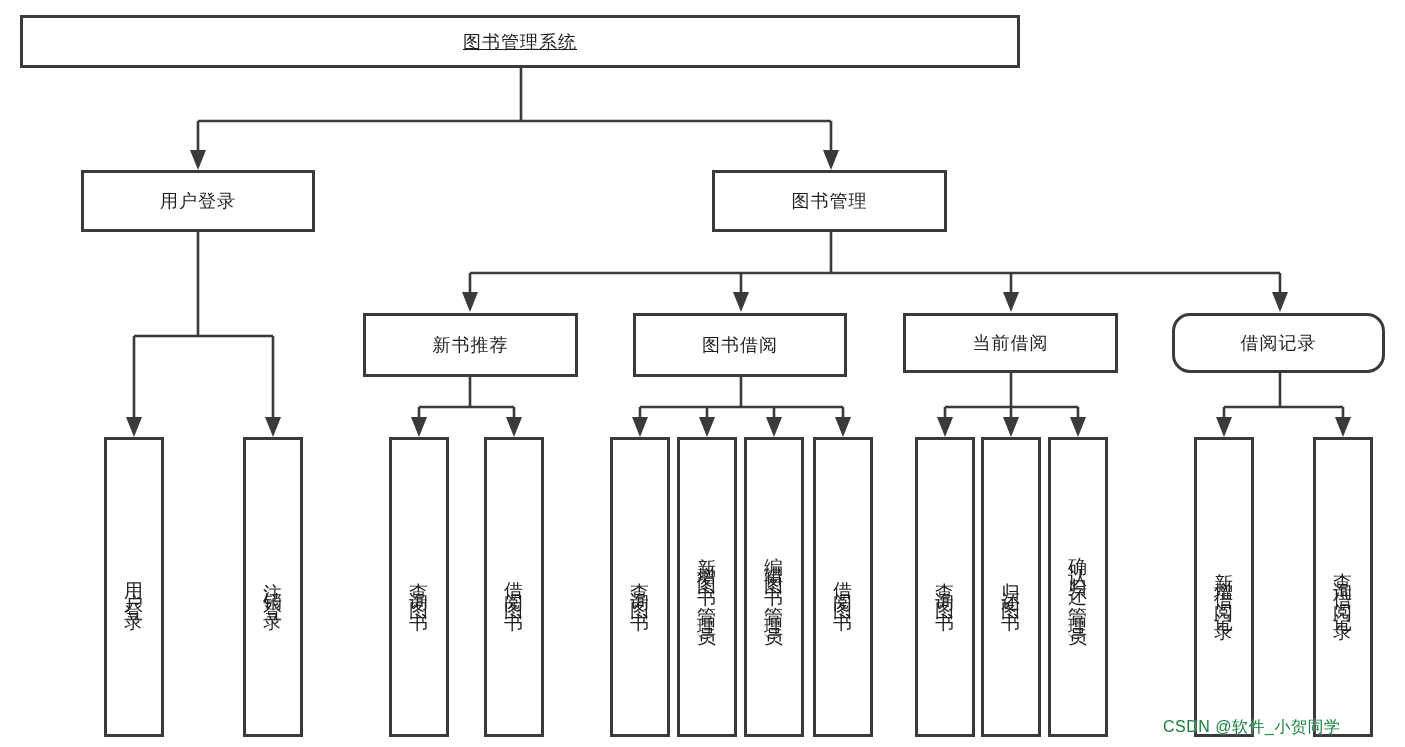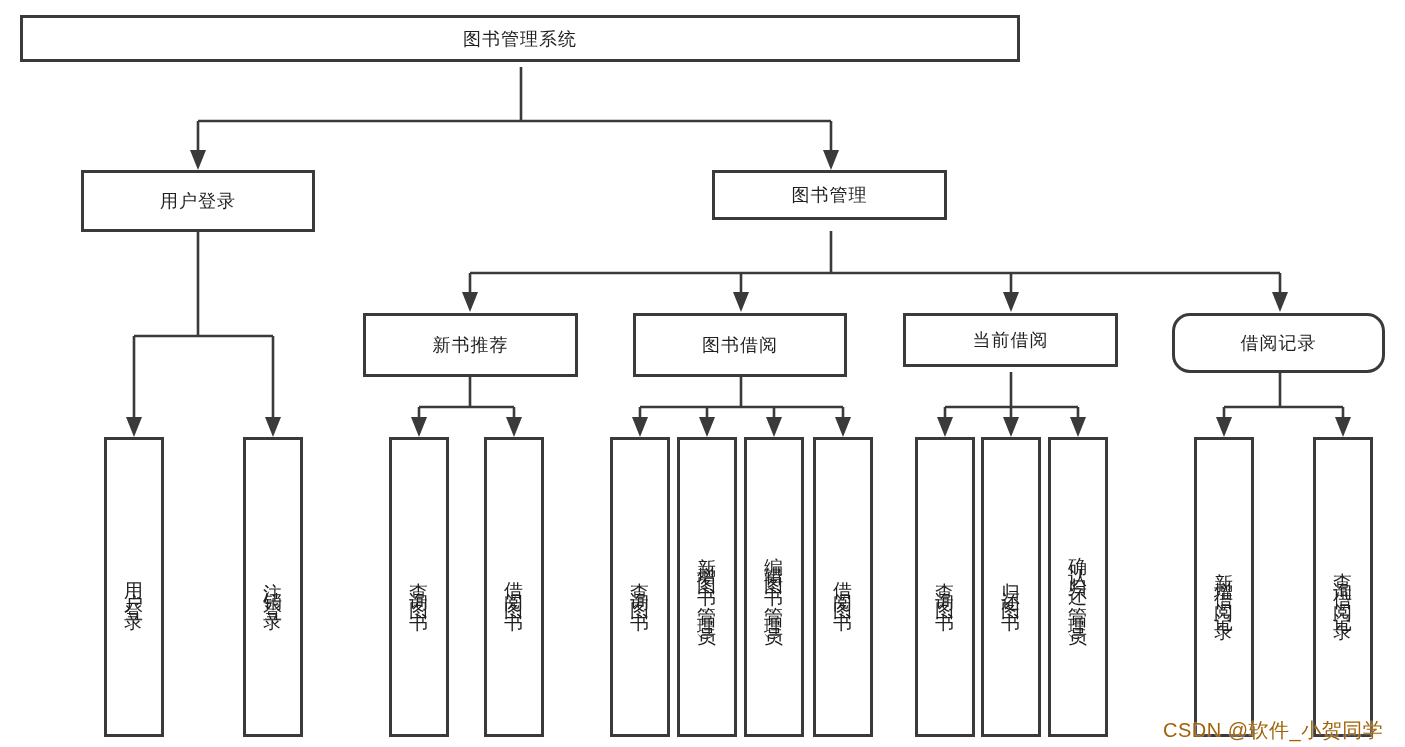--- a/index.html
+++ b/index.html
@@ -30,22 +30,22 @@
     writing-mode:vertical-rl;
     text-orientation:mixed;
     font-size:19px;
     letter-spacing:10px;
     line-height:1;
   }
   .watermark{
     position:absolute;
     left:1163px;
     top:717px;
-    font-size:20px;
-    color:#a16207;
+    font-size:16px;
+    color:#15803d;
     letter-spacing:0.5px;
     white-space:nowrap;
     z-index:5;
     text-shadow:0 0 2px #ffffff;
   }
 </style>
 </head>
 <body>
 
 <div class="stage">
@@ -83,38 +83,38 @@
       <polygon points="766,417 782,417 774,437"></polygon>
       <polygon points="835,417 851,417 843,437"></polygon>
       <polygon points="937,417 953,417 945,437"></polygon>
       <polygon points="1003,417 1019,417 1011,437"></polygon>
       <polygon points="1070,417 1086,417 1078,437"></polygon>
       <polygon points="1216,417 1232,417 1224,437"></polygon>
       <polygon points="1335,417 1351,417 1343,437"></polygon>
     </g>
   </svg>
 
-  <div class="box" style="left:20px;top:15px;width:1000px;height:47px;">
+  <div class="box" style="left:20px;top:15px;width:1000px;height:53px;text-decoration:underline;">
     <span class="hlabel">图书管理系统</span>
   </div>
 
   <div class="box" style="left:81px;top:170px;width:234px;height:62px;">
     <span class="hlabel">用户登录</span>
   </div>
-  <div class="box" style="left:712px;top:170px;width:235px;height:50px;">
+  <div class="box" style="left:712px;top:170px;width:235px;height:62px;">
     <span class="hlabel">图书管理</span>
   </div>
 
   <div class="box" style="left:363px;top:313px;width:215px;height:64px;">
     <span class="hlabel">新书推荐</span>
   </div>
   <div class="box" style="left:633px;top:313px;width:214px;height:64px;">
     <span class="hlabel">图书借阅</span>
   </div>
-  <div class="box" style="left:903px;top:313px;width:215px;height:54px;">
+  <div class="box" style="left:903px;top:313px;width:215px;height:60px;">
     <span class="hlabel">当前借阅</span>
   </div>
   <div class="box" style="left:1172px;top:313px;width:213px;height:60px;border-radius:18px;">
     <span class="hlabel">借阅记录</span>
   </div>
 
   <div class="box" style="left:104px;top:437px;width:60px;height:300px;">
     <span class="vlabel">用户登录</span>
   </div>
   <div class="box" style="left:243px;top:437px;width:60px;height:300px;">

